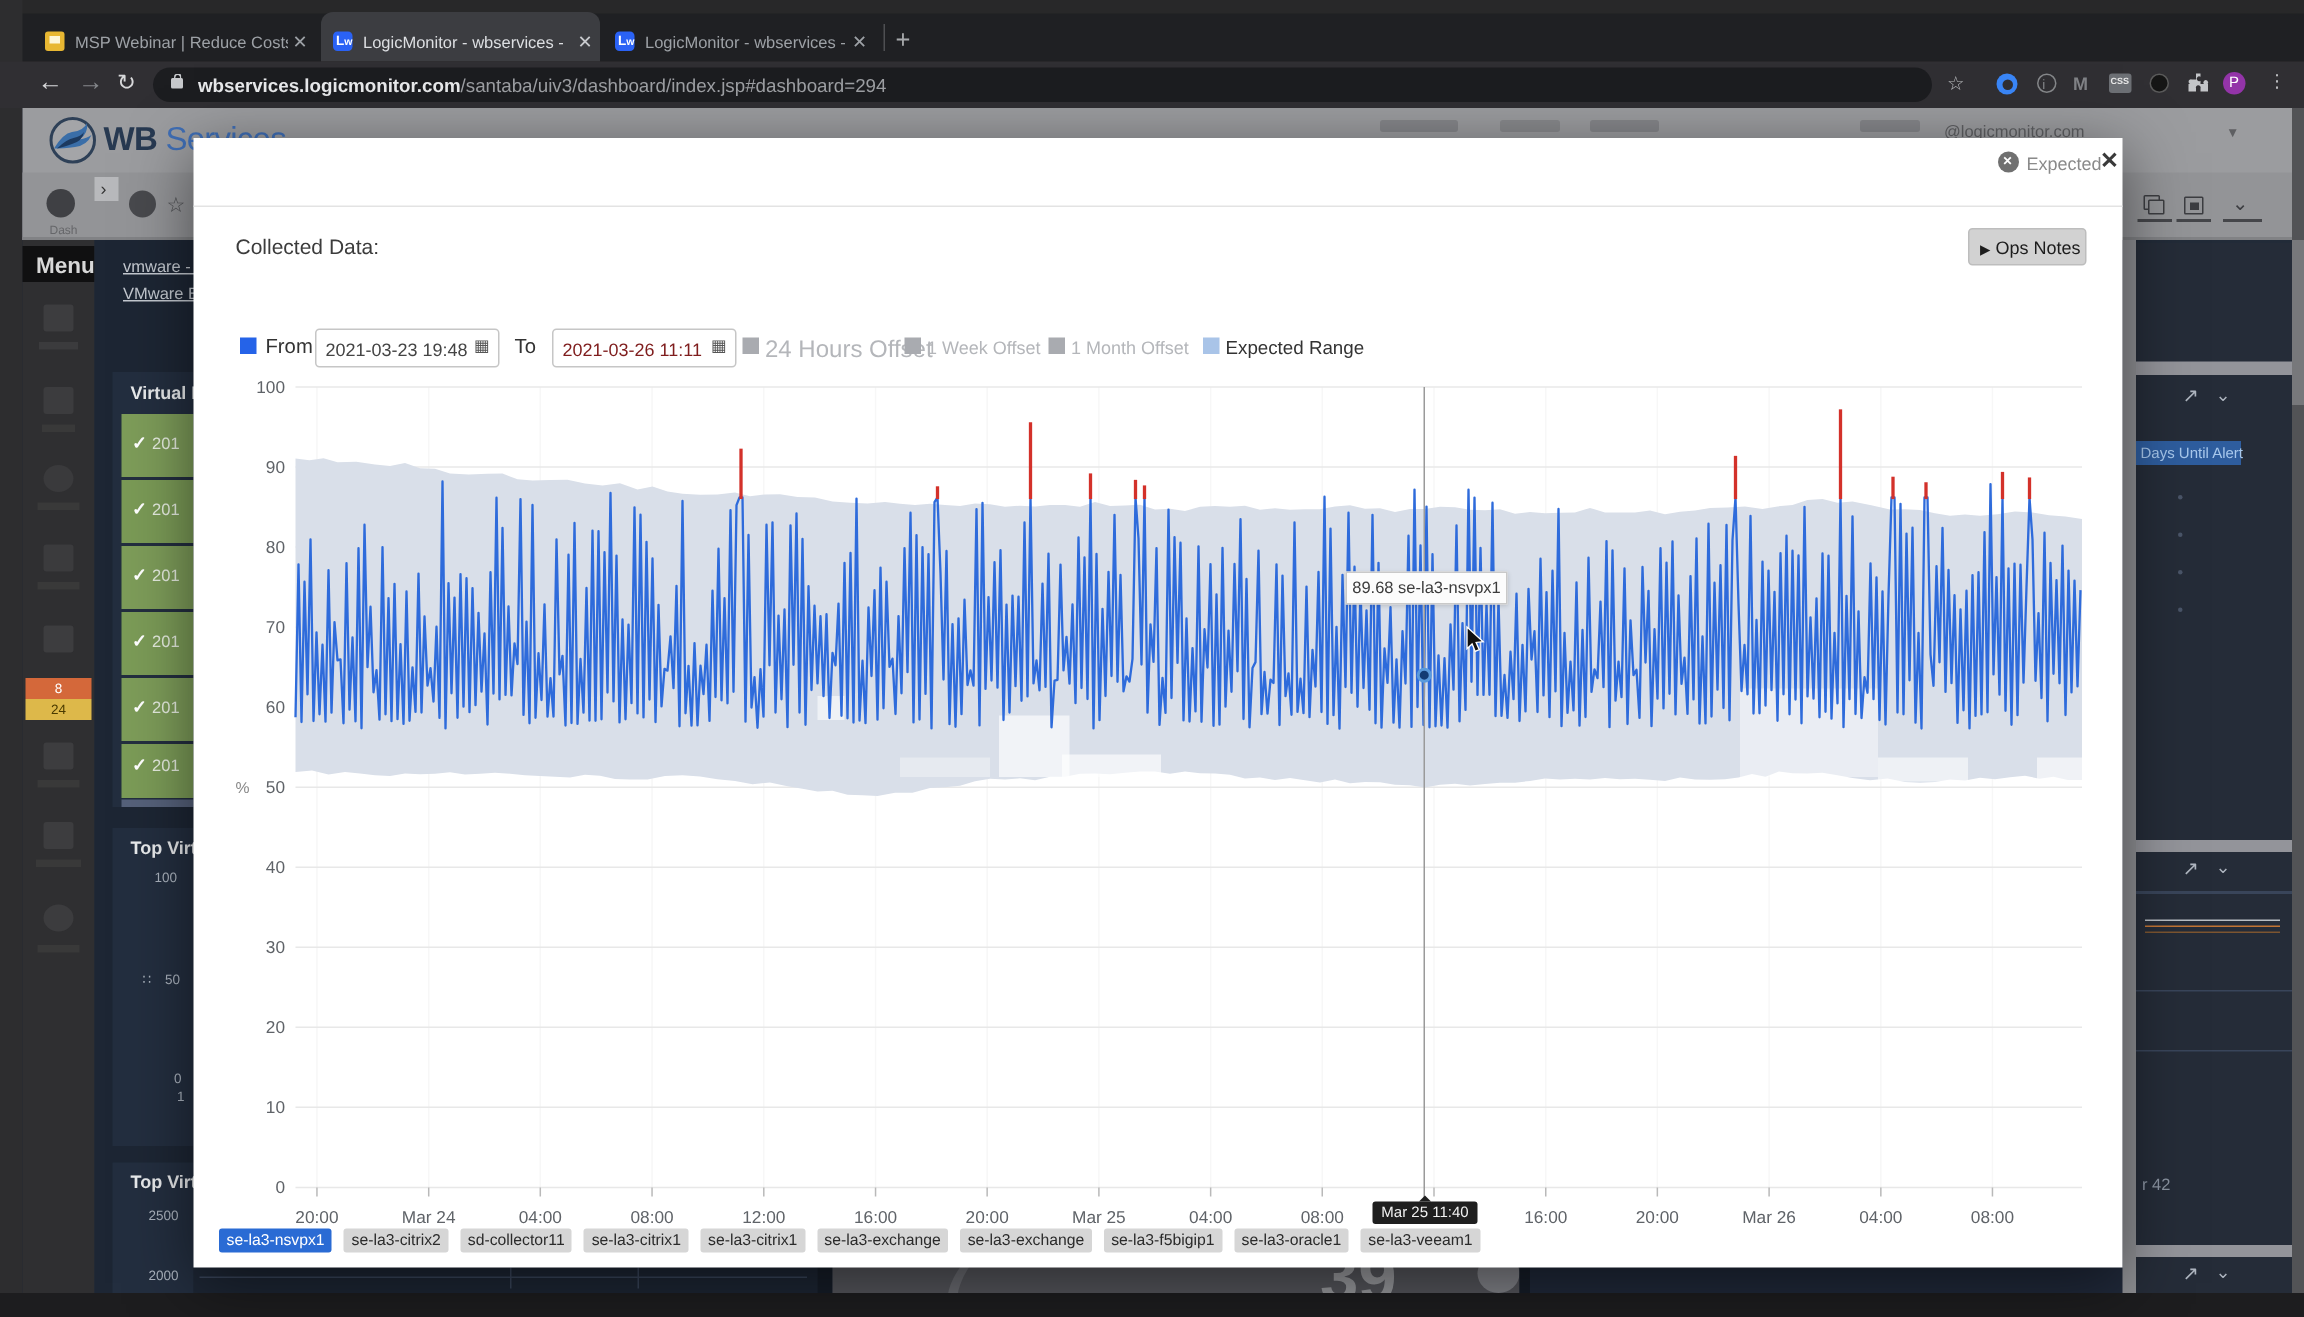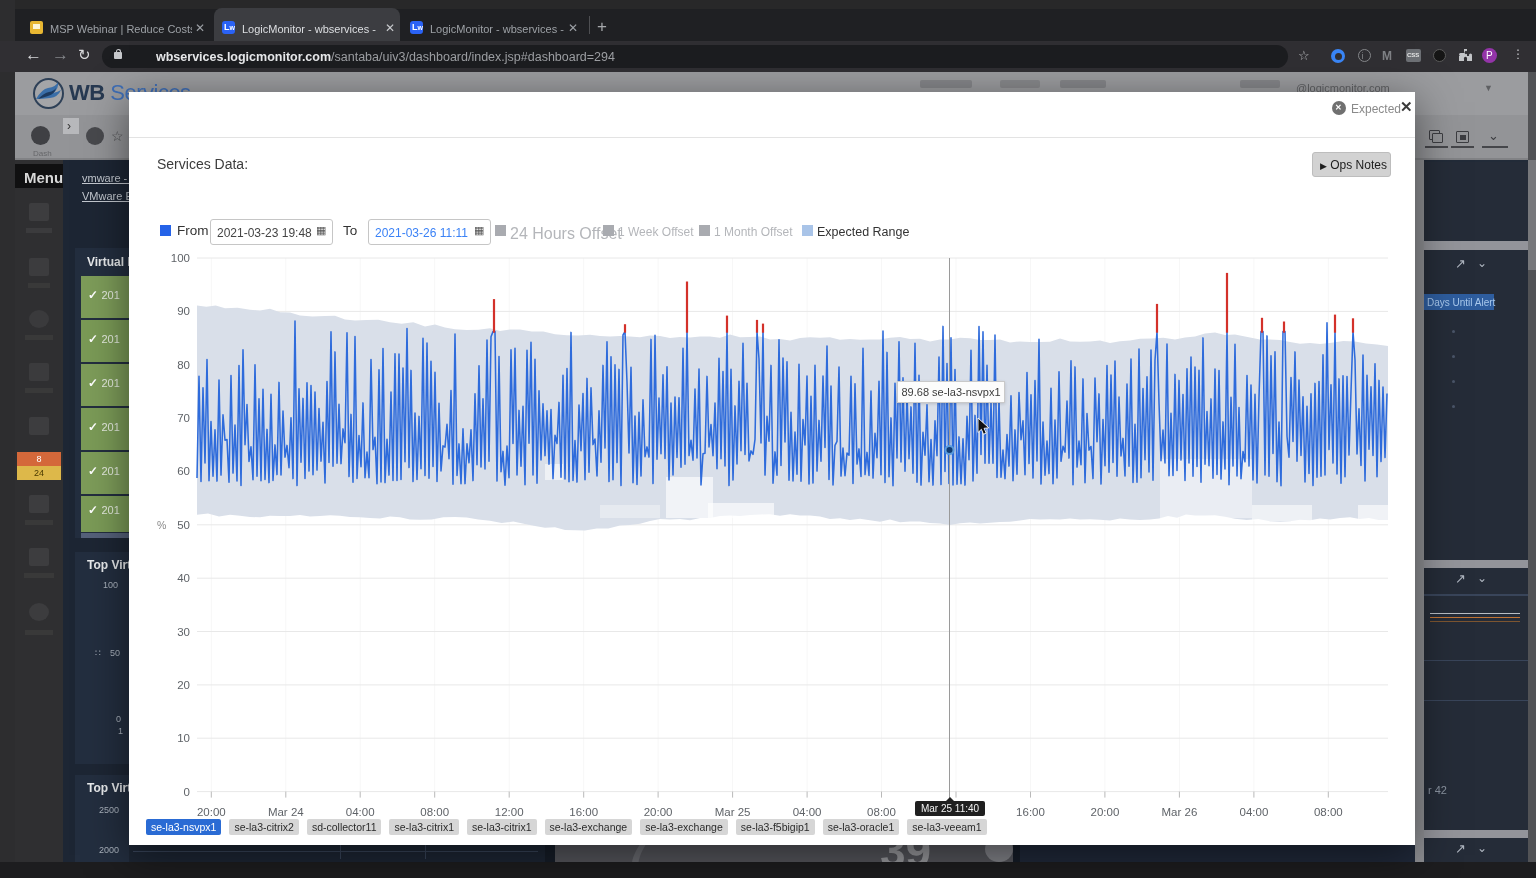--- a/index.html
+++ b/index.html
@@ -33,21 +33,21 @@
 <div class="abs" style="left:597px;top:17px;font-size:17px;color:#a6a8ab;font-weight:300;">+</div>
 
 <div class="abs" style="left:0;top:41px;width:1536px;height:31px;background:#302f33;"></div>
 <div class="abs" style="left:25px;top:45px;font-size:17px;color:#d7d8da;">←</div>
 <div class="abs" style="left:52px;top:45px;font-size:17px;color:#84878b;">→</div>
 <div class="abs" style="left:78px;top:46px;font-size:15px;color:#d7d8da;">↻</div>
 <div class="abs" style="left:102px;top:45px;width:1186px;height:23px;background:#1c1d20;border-radius:12px;"></div>
 
 <div class="abs" style="left:114px;top:52px;width:8px;height:7px;background:#c7c9cc;border-radius:1px;"></div>
 <div class="abs" style="left:115.5px;top:49px;width:5px;height:5px;border:1.3px solid #c7c9cc;border-bottom:none;border-radius:3px 3px 0 0;"></div>
-<div class="abs" style="left:132px;top:50px;font-size:12.5px;color:#e7e8ea;font-weight:bold;white-space:nowrap;margin-left:24px;">wbservices.logicmonitor.com<span style="color:#9d9fa3;font-weight:normal;">/santaba/uiv3/dashboard/index.jsp#dashboard=294</span></div>
+<div class="abs" style="left:132px;top:50px;font-size:12.5px;color:#e7e8ea;font-weight:bold;white-space:nowrap;">wbservices.logicmonitor.com<span style="color:#9d9fa3;font-weight:normal;">/santaba/uiv3/dashboard/index.jsp#dashboard=294</span></div>
 
 <div class="abs" style="left:1298px;top:48px;font-size:13px;color:#b9bbbe;">☆</div>
 <div class="abs" style="left:1331px;top:49px;width:14px;height:14px;border-radius:50%;background:#3a86f7;"></div>
 <div class="abs" style="left:1334.5px;top:52.5px;width:7px;height:7px;border-radius:50%;background:#302f33;"></div>
 <div class="abs" style="left:1358px;top:49px;width:13px;height:13px;border-radius:50%;border:1.4px solid #85878a;"></div>
 <div class="abs" style="left:1361.5px;top:51px;font-size:9px;color:#85878a;">i</div>
 <div class="abs" style="left:1382px;top:49px;font-size:12px;color:#808286;font-weight:bold;">M</div>
 <div class="abs" style="left:1406px;top:49px;width:15px;height:13px;background:#6d7075;border-radius:2px;"></div>
 <div class="abs" style="left:1407px;top:52px;font-size:6px;color:#e8e8e8;font-weight:bold;">CSS</div>
 <div class="abs" style="left:1433px;top:49px;width:13px;height:13px;border-radius:50%;background:#151515;border:1px solid #5a5a5a;"></div>
@@ -197,33 +197,33 @@
 <div class="abs" style="left:0;top:862px;width:1536px;height:16px;background:#1d1d1f;"></div>
 
 <div class="abs" id="modal" style="left:129px;top:92px;width:1286px;height:753px;background:#ffffff;box-shadow:0 10px 40px rgba(0,0,0,0.5);">
 
   <div class="abs" style="left:1203px;top:9px;width:14px;height:14px;border-radius:50%;background:#707070;"></div>
   <div class="abs" style="left:1206px;top:10.5px;font-size:8px;color:#fff;font-weight:bold;">✕</div>
   <div class="abs" style="left:1222px;top:10px;font-size:12px;color:#8a8a8a;">Expected</div>
   <div class="abs" style="left:1271px;top:6px;font-size:15px;color:#3a3a3a;font-weight:bold;">✕</div>
   <div class="abs" style="left:0;top:45px;width:1286px;height:1px;background:#e3e3e3;"></div>
 
-  <div class="abs" style="left:28px;top:64px;font-size:14px;color:#3c3c3c;">Services Data:</div>
+  <div class="abs" style="left:28px;top:64px;font-size:14px;color:#3c3c3c;">Collected Data:</div>
   <div class="abs" style="left:1183px;top:60px;width:79px;height:25px;background:#d2d2d2;border-radius:3px;border:1px solid #bdbdbd;"></div>
   <div class="abs" style="left:1191px;top:66px;font-size:12px;color:#1d1d1d;"><span style="font-size:9px;">▶</span> Ops Notes</div>
 
 
   <div class="abs" style="left:31px;top:133px;width:11px;height:11px;background:#2563e8;"></div>
   <div class="abs" style="left:48px;top:131px;font-size:13.5px;color:#333;">From</div>
   <div class="abs" style="left:81px;top:127px;width:123px;height:26px;border:1px solid #c6c6c6;border-radius:3px;"></div>
   <div class="abs" style="left:88px;top:134px;font-size:12px;color:#444;">2021-03-23 19:48</div>
   <div class="abs" style="left:187px;top:132px;font-size:11px;color:#555;">▦</div>
   <div class="abs" style="left:214px;top:131px;font-size:13.5px;color:#333;">To</div>
   <div class="abs" style="left:239px;top:127px;width:123px;height:26px;border:1px solid #c6c6c6;border-radius:3px;"></div>
-  <div class="abs" style="left:246px;top:134px;font-size:12px;color:#3b82f6;">2021-03-26 11:11</div>
+  <div class="abs" style="left:246px;top:134px;font-size:12px;color:#7f1d1d;">2021-03-26 11:11</div>
   <div class="abs" style="left:345px;top:132px;font-size:11px;color:#555;">▦</div>
   <div class="abs" style="left:366px;top:133px;width:11px;height:11px;background:#a9abb0;"></div>
   <div class="abs" style="left:381px;top:133px;font-size:16px;color:#b4b6ba;">24 Hours Offset</div>
   <div class="abs" style="left:474px;top:133px;width:11px;height:11px;background:#a9abb0;"></div>
   <div class="abs" style="left:489px;top:133px;font-size:12px;color:#b4b6ba;">1 Week Offset</div>
   <div class="abs" style="left:570px;top:133px;width:11px;height:11px;background:#a9abb0;"></div>
   <div class="abs" style="left:585px;top:133px;font-size:12px;color:#b4b6ba;">1 Month Offset</div>
   <div class="abs" style="left:673px;top:133px;width:11px;height:11px;background:#a9c4e8;"></div>
   <div class="abs" style="left:688px;top:132.5px;font-size:12.5px;color:#333;">Expected Range</div>
 

